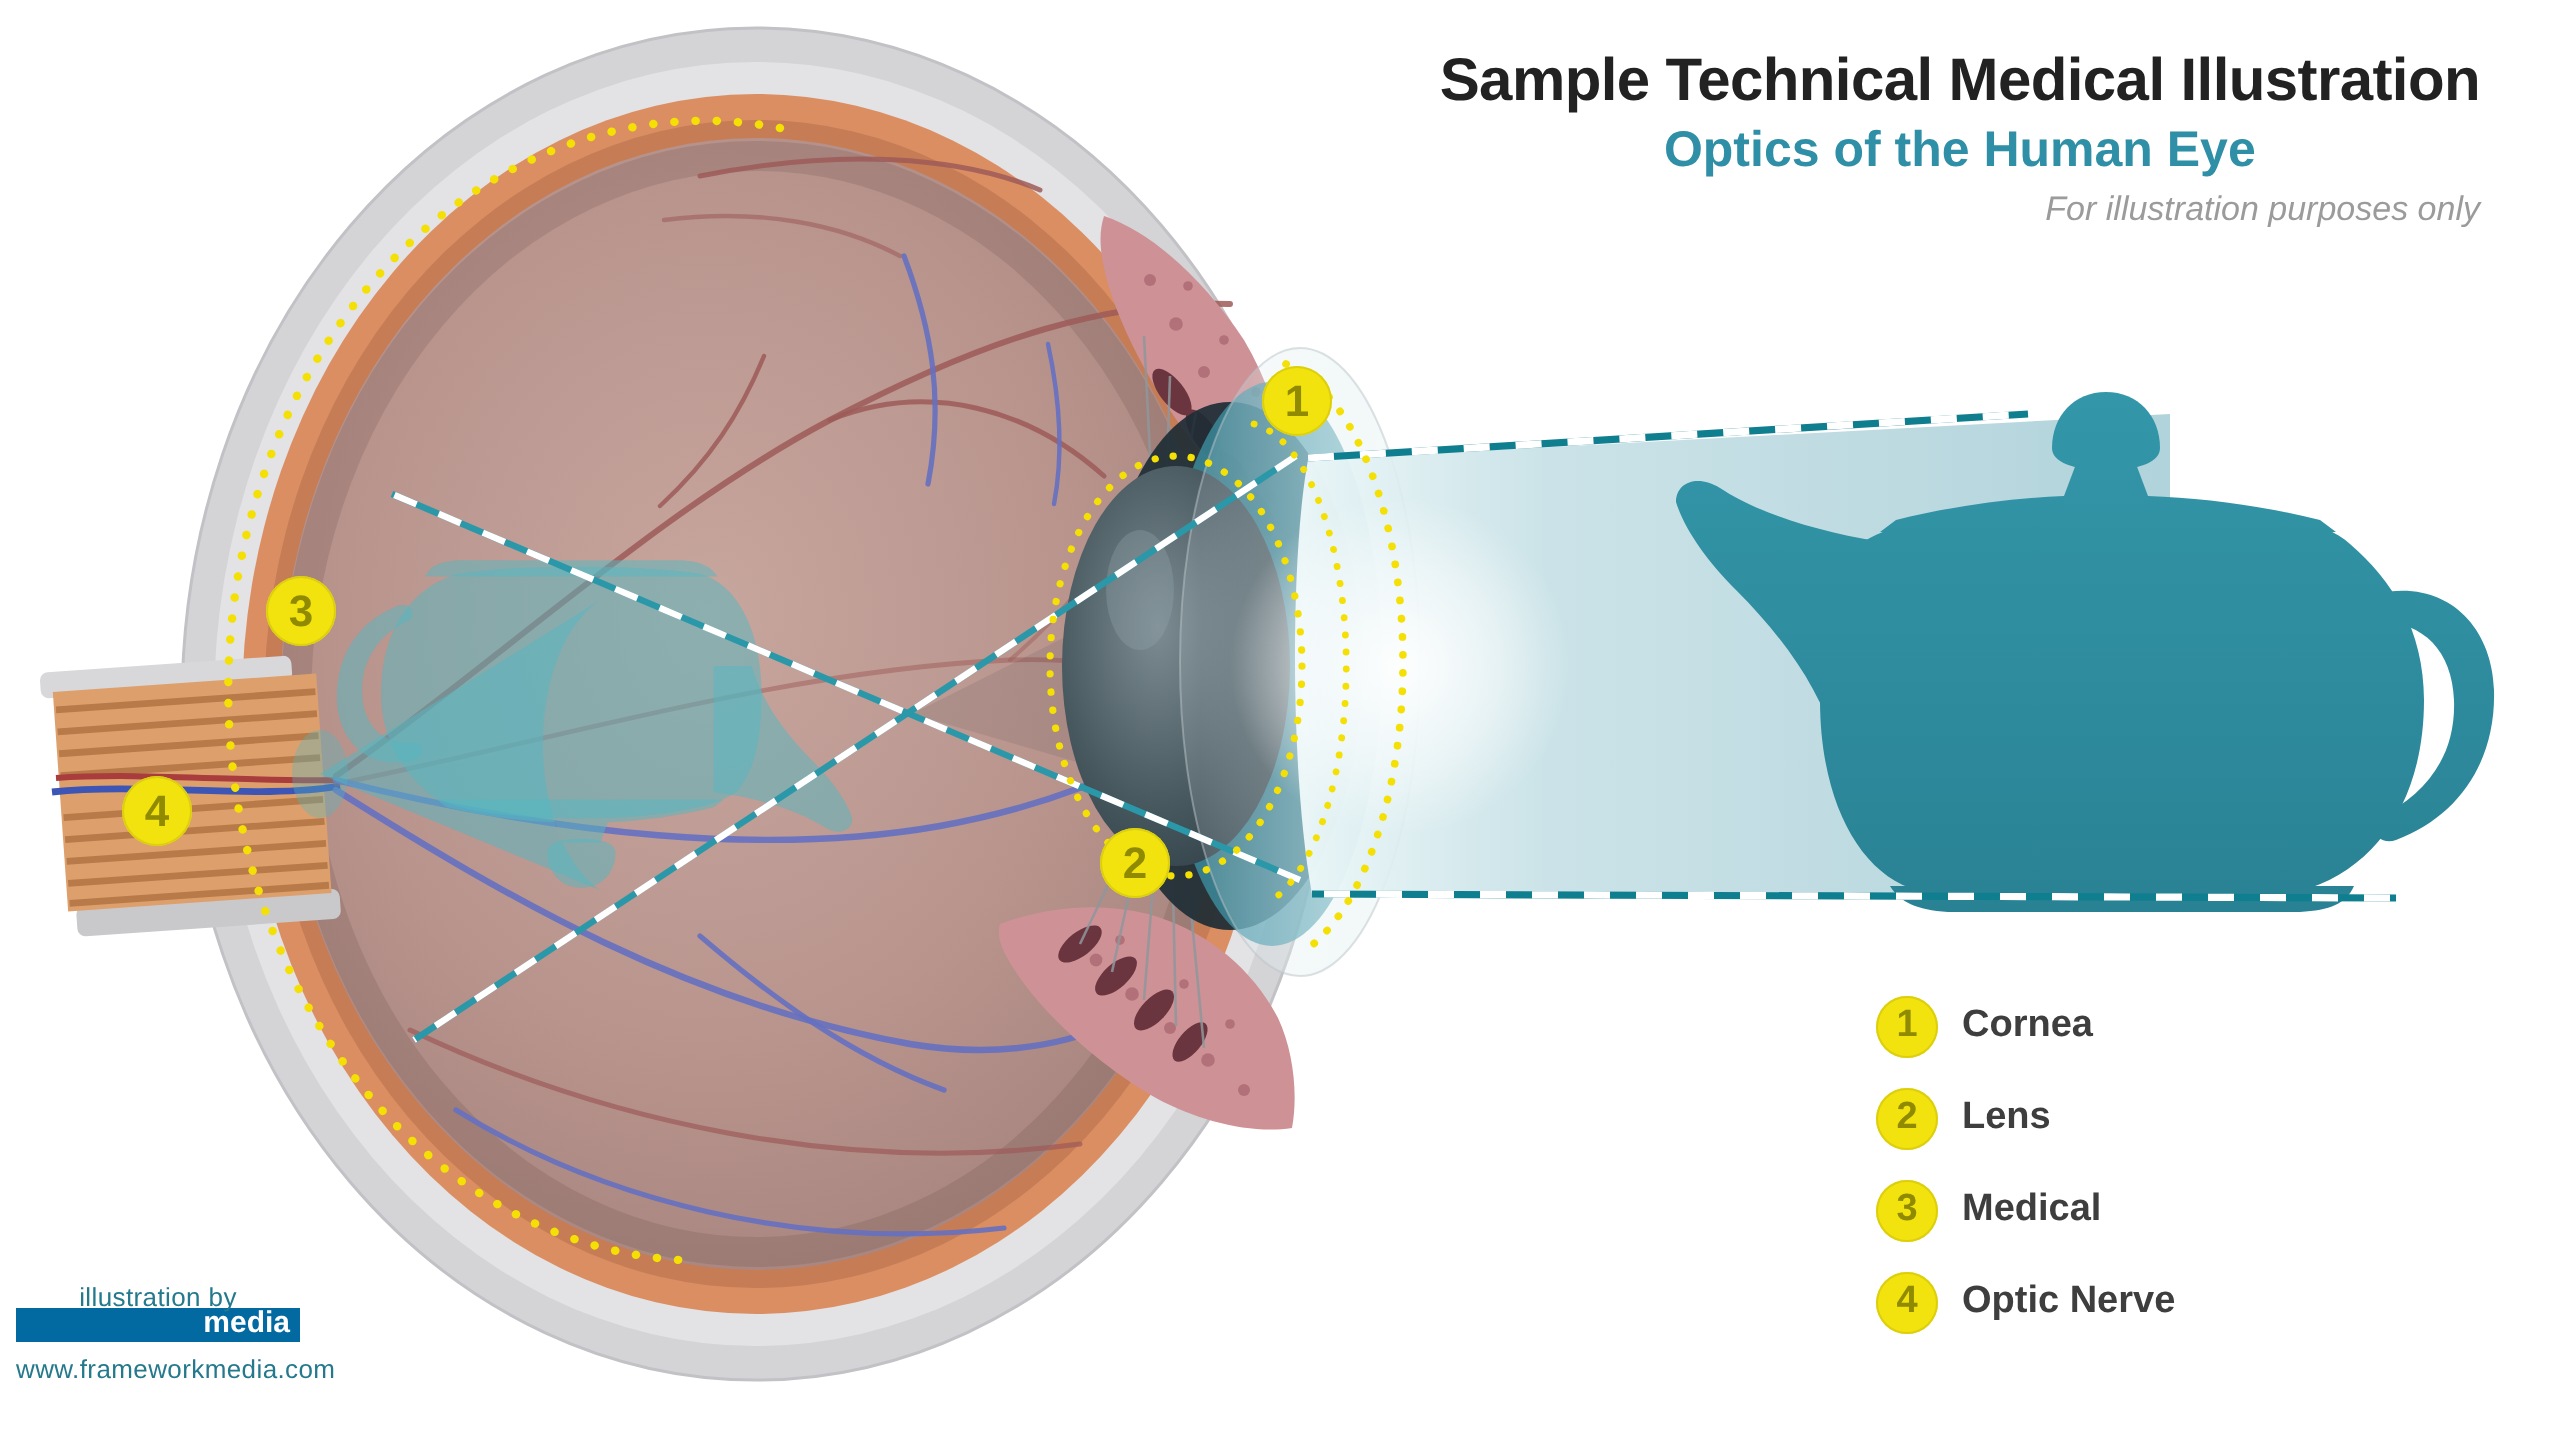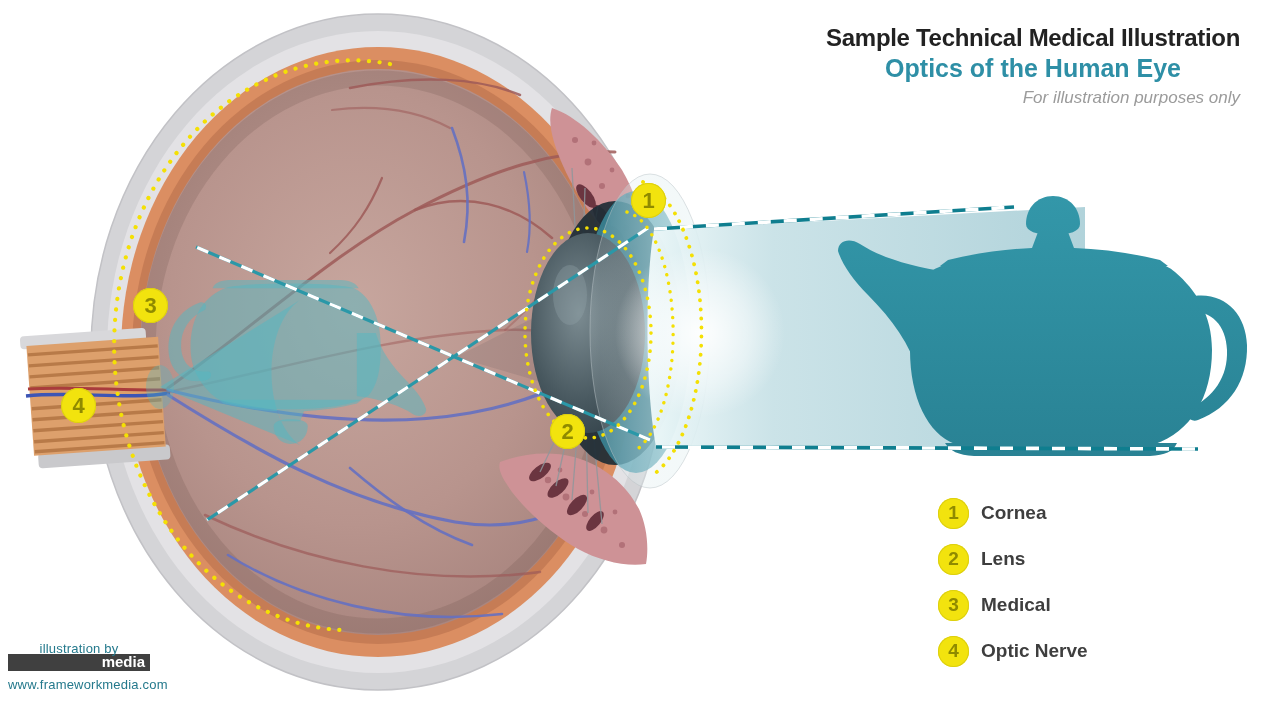--- a/index.html
+++ b/index.html
@@ -2,21 +2,21 @@
 <html><head>
 <meta charset="utf-8">
 <style>
   html,body{margin:0;padding:0;}
   body{width:1280px;height:720px;position:relative;overflow:hidden;background:#ffffff;
        font-family:"Liberation Sans",sans-serif;}
   #scene{position:absolute;left:0;top:0;width:1280px;height:720px;}
 
   
   .header{position:absolute;top:24px;right:40px;text-align:right;line-height:1.15;}
-  .title{font-size:24px;font-weight:700;color:#222222;letter-spacing:-0.3px;}
+  .title{font-size:30px;font-weight:700;color:#222222;letter-spacing:-0.3px;}
   .subtitle{font-size:25px;font-weight:600;color:#2E8FA6;margin-top:2px;text-align:center;}
   .disclaimer{font-size:17px;font-style:italic;color:#9B9B9B;margin-top:6px;}
 
   
   .marker{position:absolute;width:35px;height:35px;border-radius:50%;
           background:#F2E30E;box-shadow:inset 0 0 0 1px #dccf10;
           display:flex;align-items:center;justify-content:center;
           color:#8F8A00;font-weight:700;font-size:22px;}
   #marker-1{left:631px;top:183px;}
   #marker-2{left:550px;top:414px;}
@@ -30,21 +30,21 @@
           box-shadow:inset 0 0 0 1px #dccf10;display:flex;align-items:center;justify-content:center;
           color:#8F8A00;font-weight:700;font-size:19px;flex:0 0 auto;}
   .legend-label{margin-left:12px;font-size:19px;font-weight:700;color:#3E3E3E;}
 
   
   .logo{position:absolute;left:8px;top:641px;width:142px;text-align:center;color:#24798C;}
   .logo-credit{font-size:13px;letter-spacing:0.2px;}
   .logo-name{color:#1C6B7E;font-weight:700;line-height:22px;letter-spacing:0.5px;white-space:nowrap;}
   .logo-name .big{font-size:27px;}
   .logo-name .small{font-size:19px;}
-  .logo-bar{background:#404040;color:#ffffff;font-weight:700;font-size:15px;
+  .logo-bar{background:#0369a1;color:#ffffff;font-weight:700;font-size:15px;
             text-align:right;padding:0 5px 1px 0;line-height:16px;margin-top:-2px;}
   .logo-url{font-size:13px;margin-top:6px;letter-spacing:0.2px;white-space:nowrap;}
 </style>
 </head>
 <body>
 
 <svg id="scene" viewBox="0 0 1280 720">
   <defs>
     <radialGradient id="vitreous" cx="45%" cy="42%" r="70%">
       <stop offset="0%" stop-color="#C7A69E"></stop>

